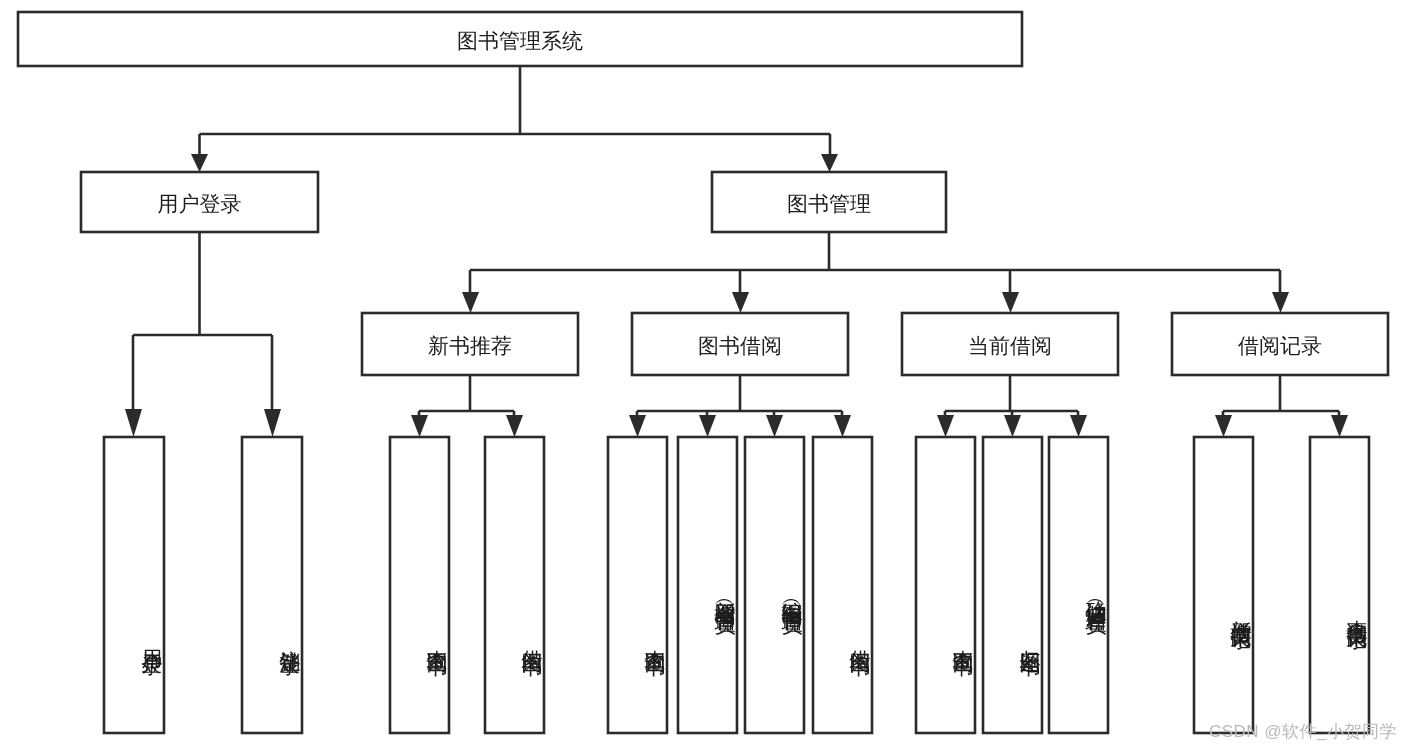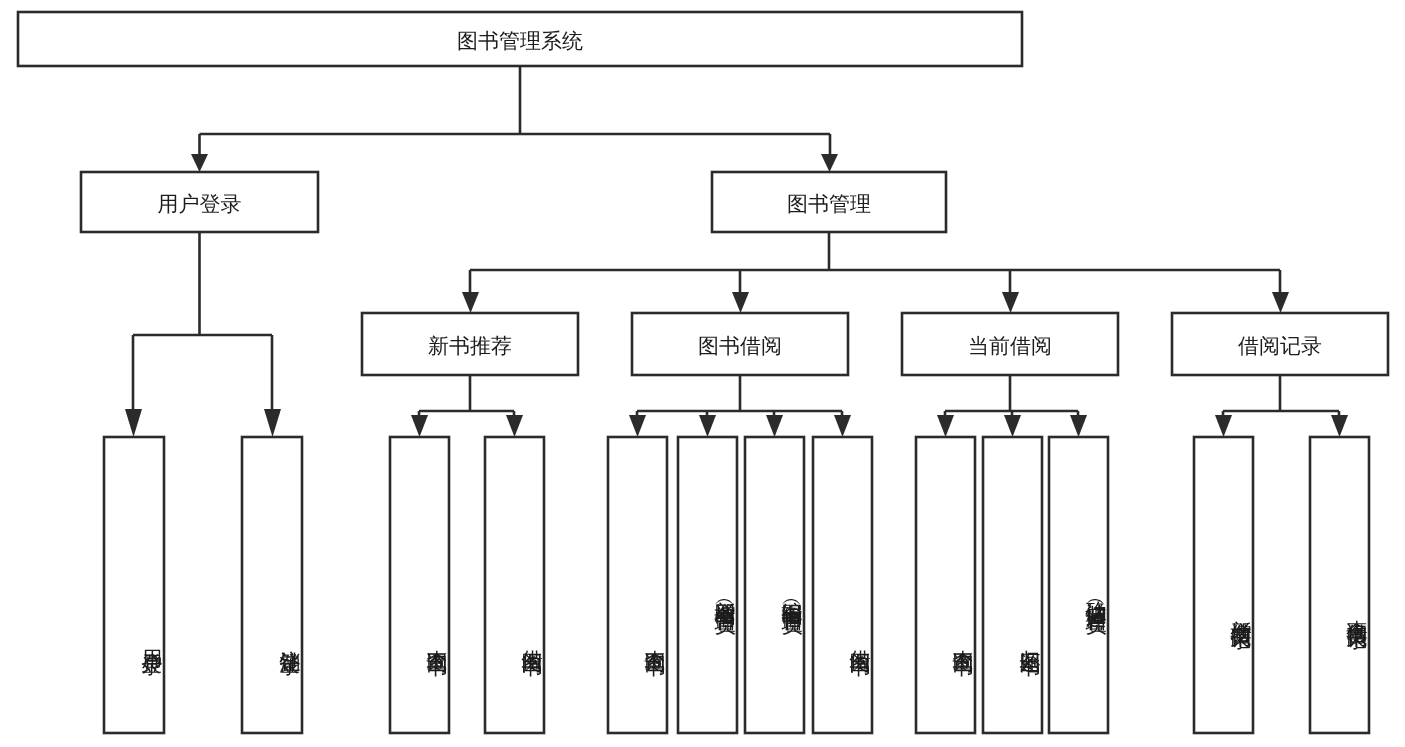--- a/index.html
+++ b/index.html
@@ -196,13 +196,14 @@
     <div class="vert-label" style="left:813px; top:437px; width:59px; height:296px; padding-top:52px;">借阅图书</div>
 
     <div class="vert-label" style="left:916px; top:437px; width:59px; height:296px; padding-top:52px;">查询图书</div>
     <div class="vert-label" style="left:983px; top:437px; width:59px; height:296px; padding-top:52px;">归还图书</div>
     <div class="vert-label" style="left:1049px; top:437px; width:59px; height:296px; padding-top:8px;">确认归还（管理员）</div>
 
     <div class="vert-label" style="left:1194px; top:437px; width:59px; height:296px; padding-top:24px;">新增借阅记录</div>
     <div class="vert-label" style="left:1310px; top:437px; width:59px; height:296px; padding-top:24px;">查询借阅记录</div>
   </div>
 
+  <div class="watermark">CSDN @软件_小贺同学</div>
 </div>
 
 </body></html>

